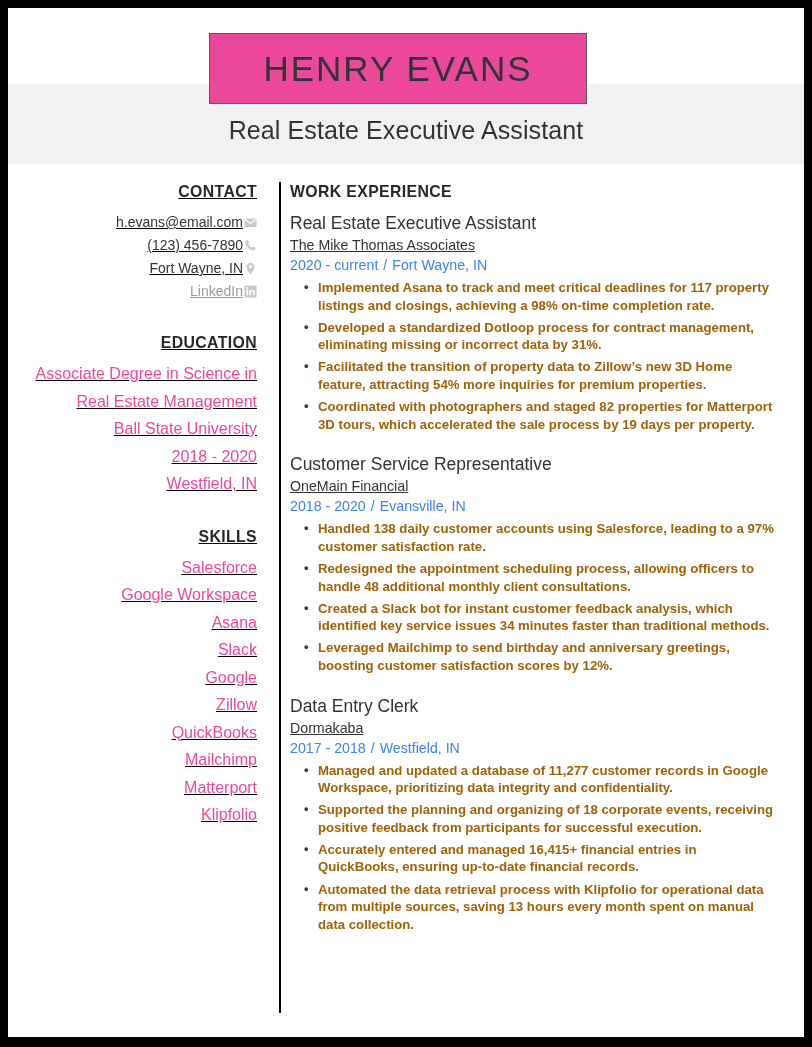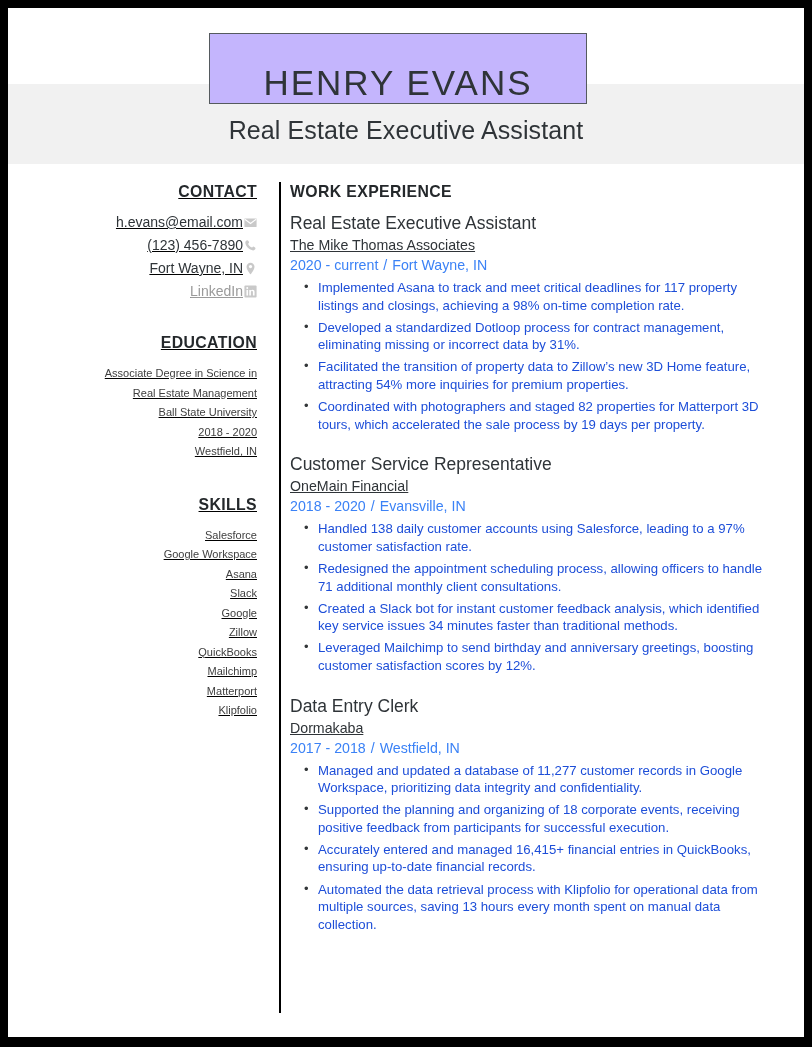--- a/index.html
+++ b/index.html
@@ -36,23 +36,23 @@
     height: 80px;
     background: #f1f1f1;
   }
   .name-box {
     position: absolute;
     left: 201px;
     top: 25px;
     width: 376px;
     height: 69px;
     border: 1px solid #555a5e;
-    background: #c4b5fd;
+    background: #ec4899;
     display: flex;
-    align-items: flex-end;
+    align-items: center;
     justify-content: center;
   }
   .name-text {
     font-size: 35px;
     letter-spacing: 2.0px;
     color: #2f3438;
     font-weight: 400;
     white-space: nowrap;
   }
   .headline {
@@ -120,23 +120,24 @@
   }
   .cicon {
     width: 13px;
     height: 13px;
     flex: 0 0 13px;
     display: block;
   }
   .cicon svg { display: block; }
 
   .edu-line, .skill-line {
-    font-size: 11px;
-    color: #404040;
+    font-size: 16px;
+    color: #ec4899;
     line-height: 19.5px;
+    margin-top: 8px;
   }
   .skills-list { margin-top: 1px; }
 
   
   .right-col {
     flex: 1;
     padding-left: 33px;
     padding-top: 10px;
     padding-right: 30px;
     box-sizing: border-box;
@@ -172,24 +173,25 @@
   }
   .job-meta .sep { padding: 0 5px; }
   ul.bullets {
     margin: 0;
     padding: 0 0 0 28px;
     list-style: none;
   }
   ul.bullets li {
     position: relative;
     font-size: 13.2px;
-    color: #1d4ed8;
+    color: #a16207;
     line-height: 17.6px;
     margin-bottom: 4.5px;
     padding-left: 0;
+    font-weight: bold;
   }
   ul.bullets li::before {
     content: "\2022";
     position: absolute;
     left: -14px;
     top: -1px;
     font-size: 13px;
     color: #333739;
   }
 </style>
@@ -296,21 +298,21 @@
       </div>
 
       <div class="job">
         <div class="job-title">Customer Service Representative</div>
         <div class="job-company">OneMain Financial</div>
         <div class="job-meta">
           <span>2018 - 2020</span><span class="sep">/</span><span>Evansville, IN</span>
         </div>
         <ul class="bullets">
           <li>Handled 138 daily customer accounts using Salesforce, leading to a 97% customer satisfaction rate.</li>
-          <li>Redesigned the appointment scheduling process, allowing officers to handle 71 additional monthly client consultations.</li>
+          <li>Redesigned the appointment scheduling process, allowing officers to handle 48 additional monthly client consultations.</li>
           <li>Created a Slack bot for instant customer feedback analysis, which identified key service issues 34 minutes faster than traditional methods.</li>
           <li>Leveraged Mailchimp to send birthday and anniversary greetings, boosting customer satisfaction scores by 12%.</li>
         </ul>
       </div>
 
       <div class="job">
         <div class="job-title">Data Entry Clerk</div>
         <div class="job-company">Dormakaba</div>
         <div class="job-meta">
           <span>2017 - 2018</span><span class="sep">/</span><span>Westfield, IN</span>

